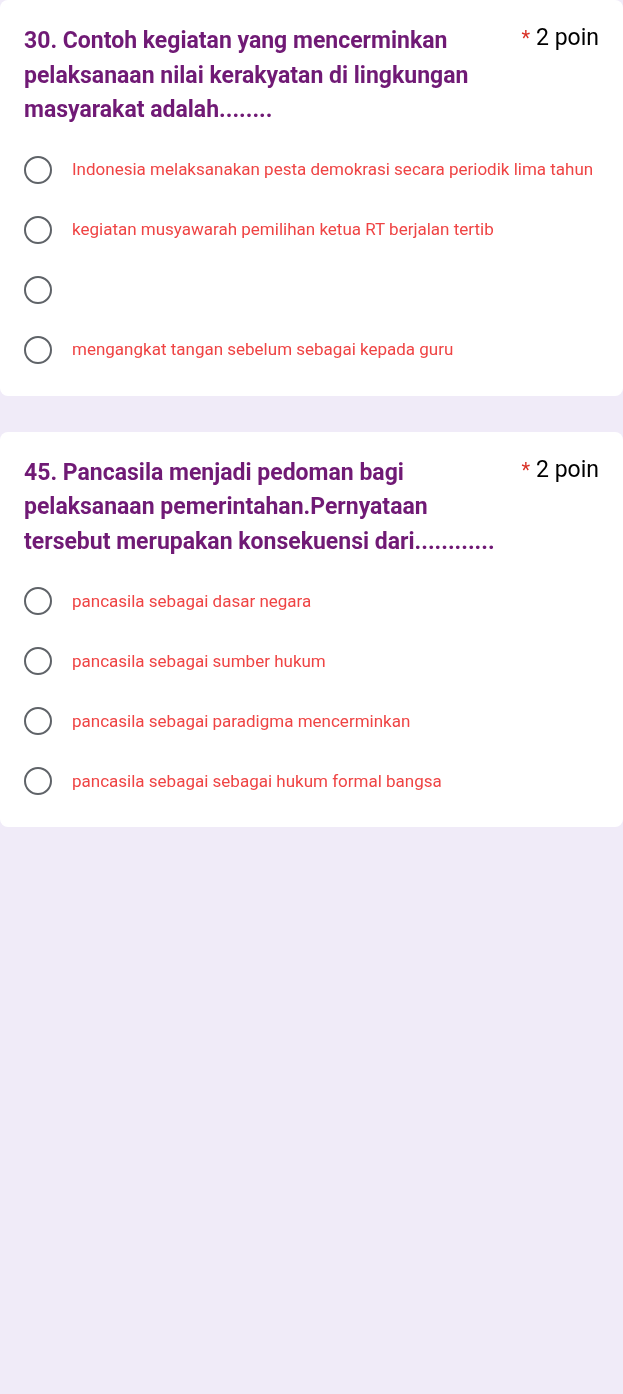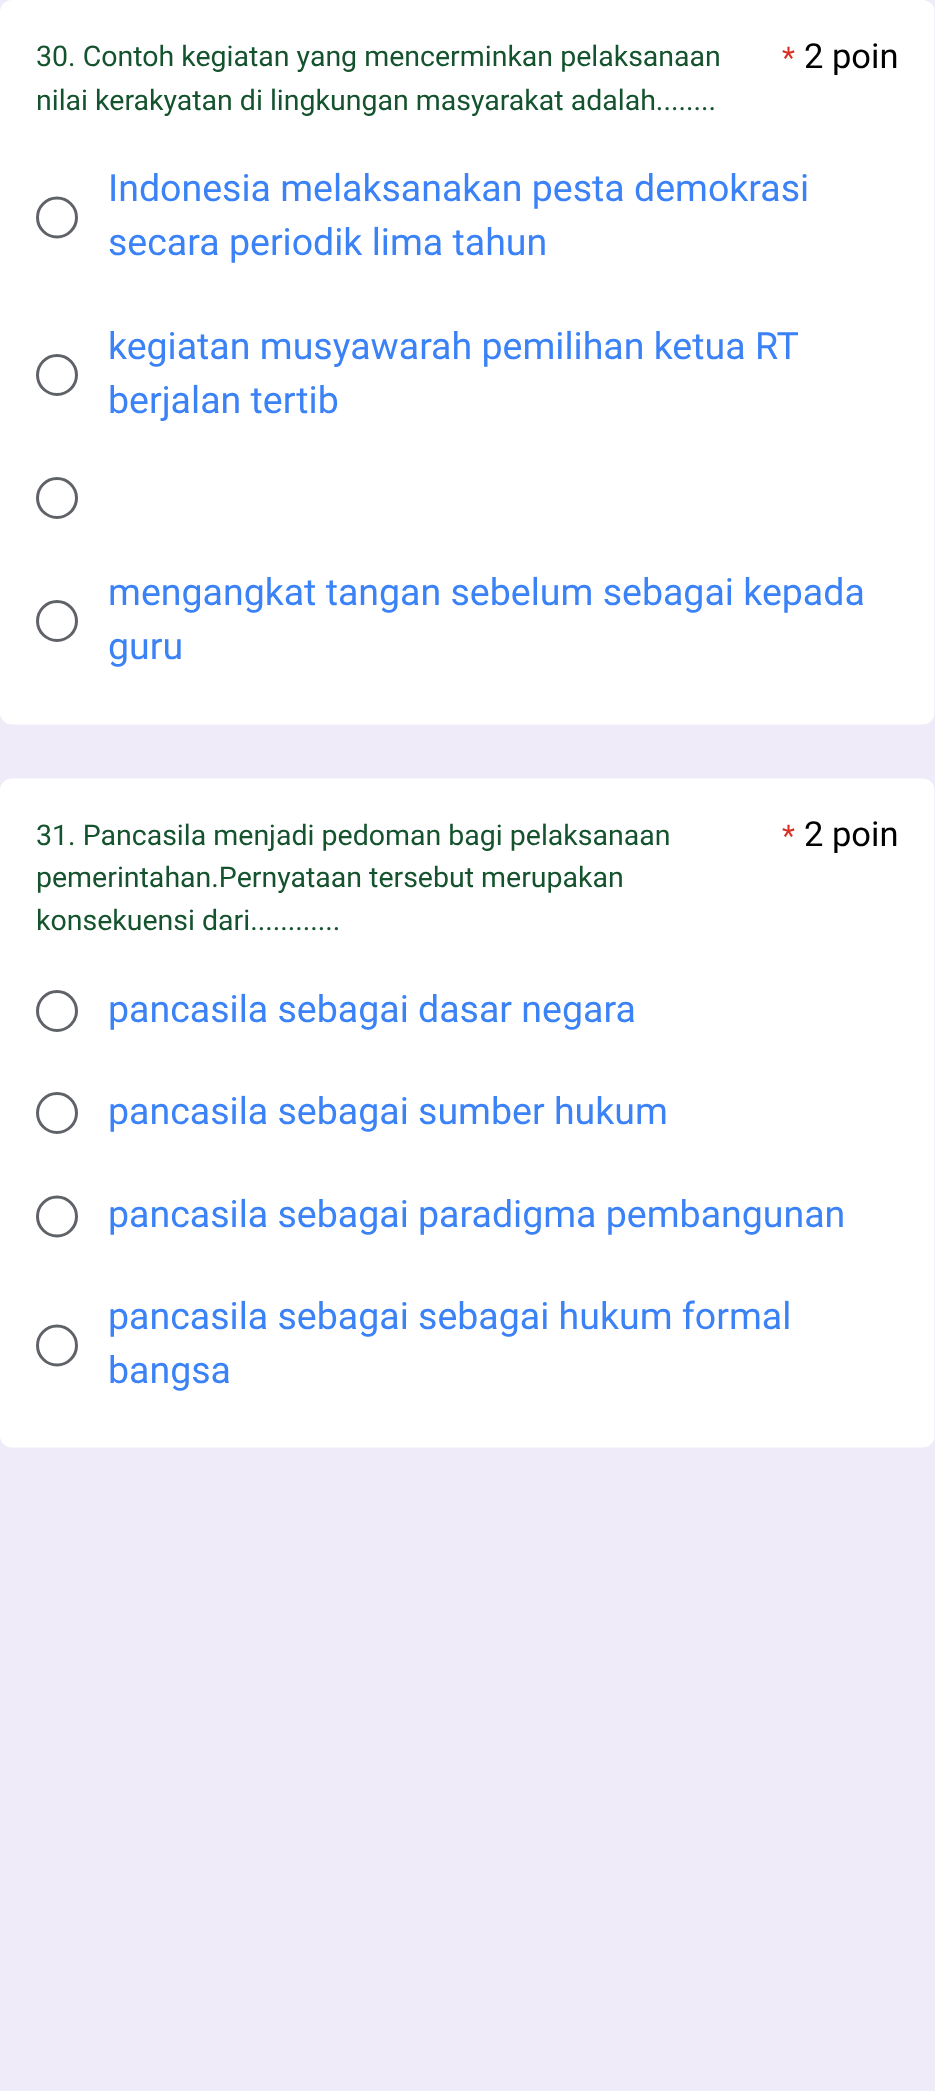--- a/index.html
+++ b/index.html
@@ -18,25 +18,26 @@
       margin-bottom: 12px;
       border-radius: 8px;
     }
     .question-header {
       display: flex;
       justify-content: space-between;
       align-items: flex-start;
       margin-bottom: 28px;
     }
     .question-text {
-      font-size: 19px;
-      color: #14532d;
+      font-size: 23px;
+      color: #701a75;
       line-height: 1.5;
       flex: 1;
       padding-right: 12px;
+      font-weight: bold;
     }
     .points-wrapper {
       display: flex;
       align-items: baseline;
       gap: 6px;
       white-space: nowrap;
     }
     .required-asterisk {
       color: #d93025;
       font-size: 20px;
@@ -57,22 +58,22 @@
       cursor: pointer;
     }
     .radio-circle {
       width: 28px;
       height: 28px;
       border: 2.5px solid #5f6368;
       border-radius: 50%;
       flex-shrink: 0;
     }
     .option-text {
-      font-size: 25px;
-      color: #3b82f6;
+      font-size: 17px;
+      color: #ef4444;
       line-height: 1.45;
     }
     .card-gap {
       height: 24px;
       background-color: #f0ebf8;
     }
   </style>
 </head>
 <body>
 
@@ -104,39 +105,39 @@
       <div class="option-text">mengangkat tangan sebelum sebagai kepada guru</div>
     </div>
   </div>
 </div>
 
 <div class="card-gap"></div>
 
 <div class="question-card">
   <div class="question-header">
     <div class="question-text">
-      <span>31.</span>
+      <span>45.</span>
       <span>Pancasila menjadi pedoman bagi pelaksanaan pemerintahan.Pernyataan tersebut merupakan konsekuensi dari............</span>
     </div>
     <div class="points-wrapper">
       <span class="required-asterisk">*</span>
       <span class="points-text">2 poin</span>
     </div>
   </div>
   <div class="options-list">
     <div class="option-item">
       <div class="radio-circle"></div>
       <div class="option-text">pancasila sebagai dasar negara</div>
     </div>
     <div class="option-item">
       <div class="radio-circle"></div>
       <div class="option-text">pancasila sebagai sumber hukum</div>
     </div>
     <div class="option-item">
       <div class="radio-circle"></div>
-      <div class="option-text">pancasila sebagai paradigma pembangunan</div>
+      <div class="option-text">pancasila sebagai paradigma mencerminkan</div>
     </div>
     <div class="option-item">
       <div class="radio-circle"></div>
       <div class="option-text">pancasila sebagai sebagai hukum formal bangsa</div>
     </div>
   </div>
 </div>
 
 </body></html>

